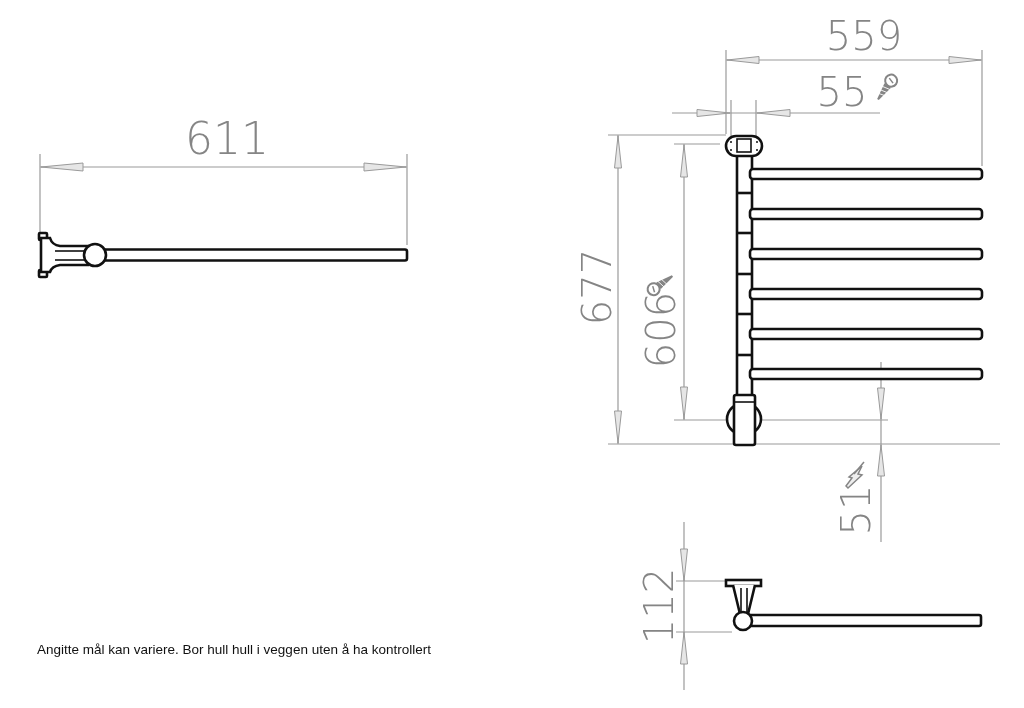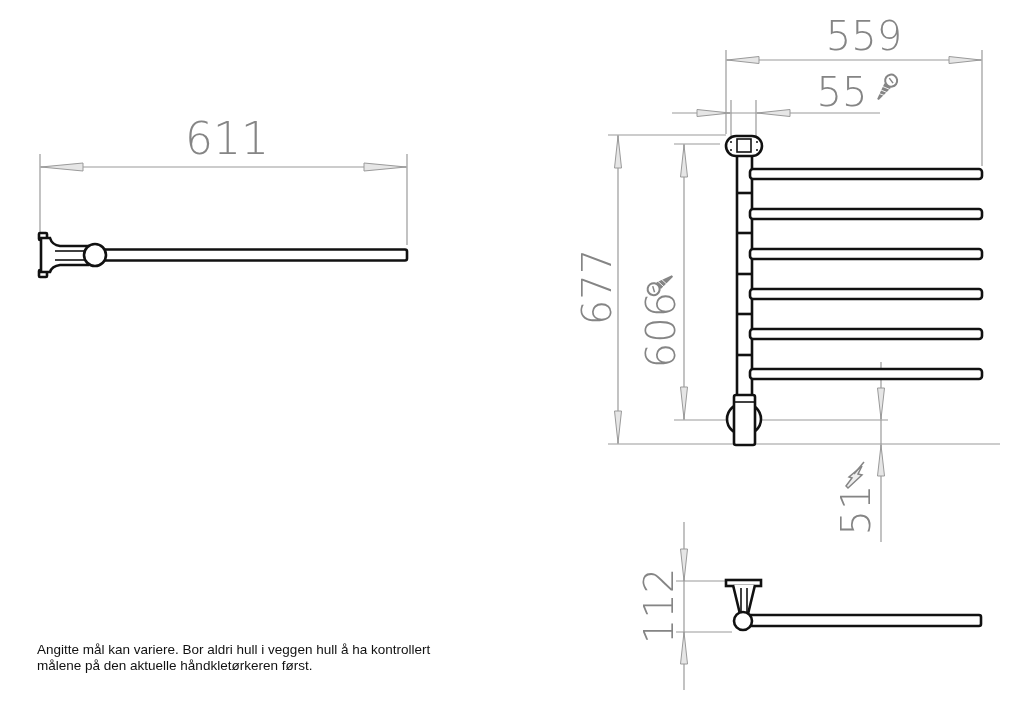--- a/index.html
+++ b/index.html
@@ -138,15 +138,14 @@
       <path class="part" d="M733,585 L740,614 L748,614 L755,585"></path>
       <line class="part-thin" x1="741" y1="588" x2="741" y2="612"></line>
       <line class="part-thin" x1="747" y1="588" x2="747" y2="612"></line>
       <rect class="part" x="748" y="615" width="233" height="11" rx="2"></rect>
       <circle class="part" cx="743" cy="621" r="9" stroke-width="4"></circle>
     </g>
   </g>
 </svg>
 
 <div class="note">
-  <div>Angitte mål kan variere. Bor aldri hull i veggen hull å ha kontrollert</div>
-  <div>målene på den aktuelle håndkletørkeren først.</div>
+  <div>Angitte mål kan variere. Bor hull hull i veggen uten å ha kontrollert</div>
 </div>
 
 </body></html>

